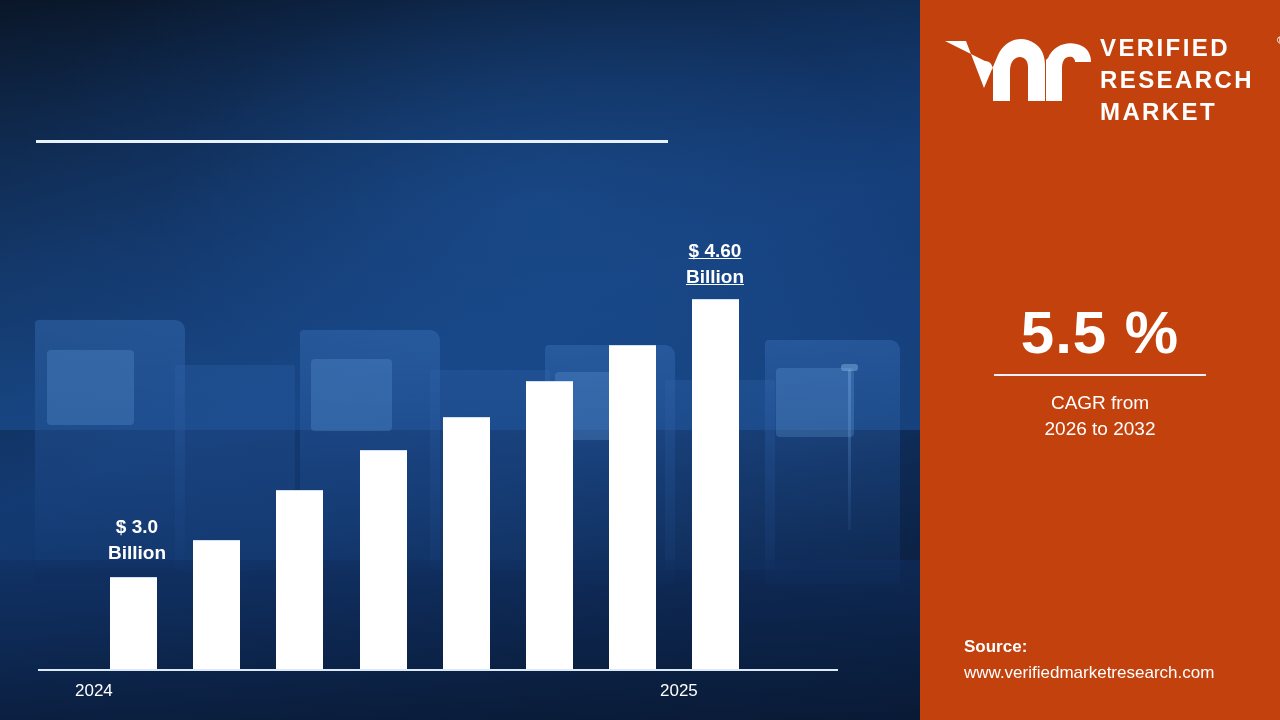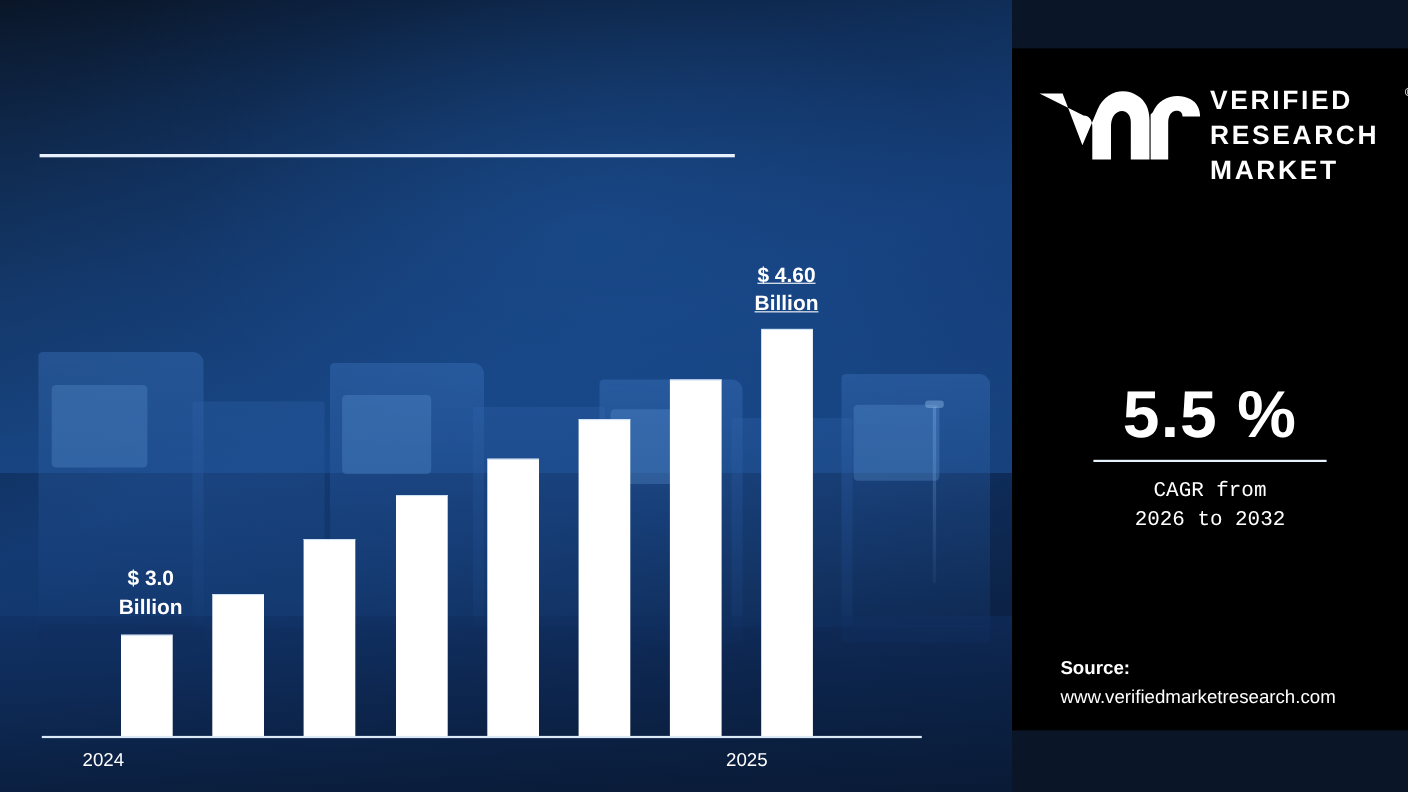--- a/index.html
+++ b/index.html
@@ -81,23 +81,22 @@
     position:absolute; color:#FFFFFF; font-size:19px; font-weight:700;
     line-height:1.35; text-align:center; width:150px;
   }
   .axis-tick-label {
     position:absolute; bottom:19px; color:#FFFFFF; font-size:17px;
     font-weight:400; text-align:left; width:110px;
   }
 
   
   .right-panel {
-    position:absolute; left:920px; top:0; width:360px; height:620px;
-    background:#000000;
-    margin-top:44px;
+    position:absolute; left:920px; top:0; width:360px; height:720px;
+    background:#c2410c;
   }
   .logo-block { position:absolute; left:22px; top:28px; width:330px; height:100px; }
   .logo-mark { position:absolute; left:0; top:6px; width:150px; height:72px; }
   .logo-text {
     position:absolute; left:158px; top:4px; color:#FFFFFF;
     font-size:24px; font-weight:700; letter-spacing:2.4px; line-height:1.33;
   }
   .logo-reg {
     position:absolute; left:335px; top:6px; color:#FFFFFF;
     font-size:11px; font-weight:700;
@@ -106,24 +105,24 @@
   .cagr-value {
     position:absolute; left:0; top:298px; width:360px; text-align:center;
     color:#FFFFFF; font-size:60px; font-weight:700; letter-spacing:1px;
   }
   .cagr-rule {
     position:absolute; left:74px; top:374px; width:212px; height:2px;
     background:#E8F2FF;
   }
   .cagr-caption {
     position:absolute; left:0; top:390px; width:360px; text-align:center;
-    color:#FFFFFF; font-size:19px; font-weight:400; line-height:1.35;font-family:Liberation Mono, monospace;
-  }
-
-  .source-block { position:absolute; left:44px; bottom:18px; width:310px; }
+    color:#FFFFFF; font-size:19px; font-weight:400; line-height:1.35;
+  }
+
+  .source-block { position:absolute; left:44px; bottom:35px; width:310px; }
   .source-label { color:#FFFFFF; font-size:17px; font-weight:700; line-height:1.5; }
   .source-url   { color:#FFFFFF; font-size:17px; font-weight:400; line-height:1.5; }
 </style>
 </head>
 <body>
 
 <div id="root">
 
   <div class="left-panel">
 

